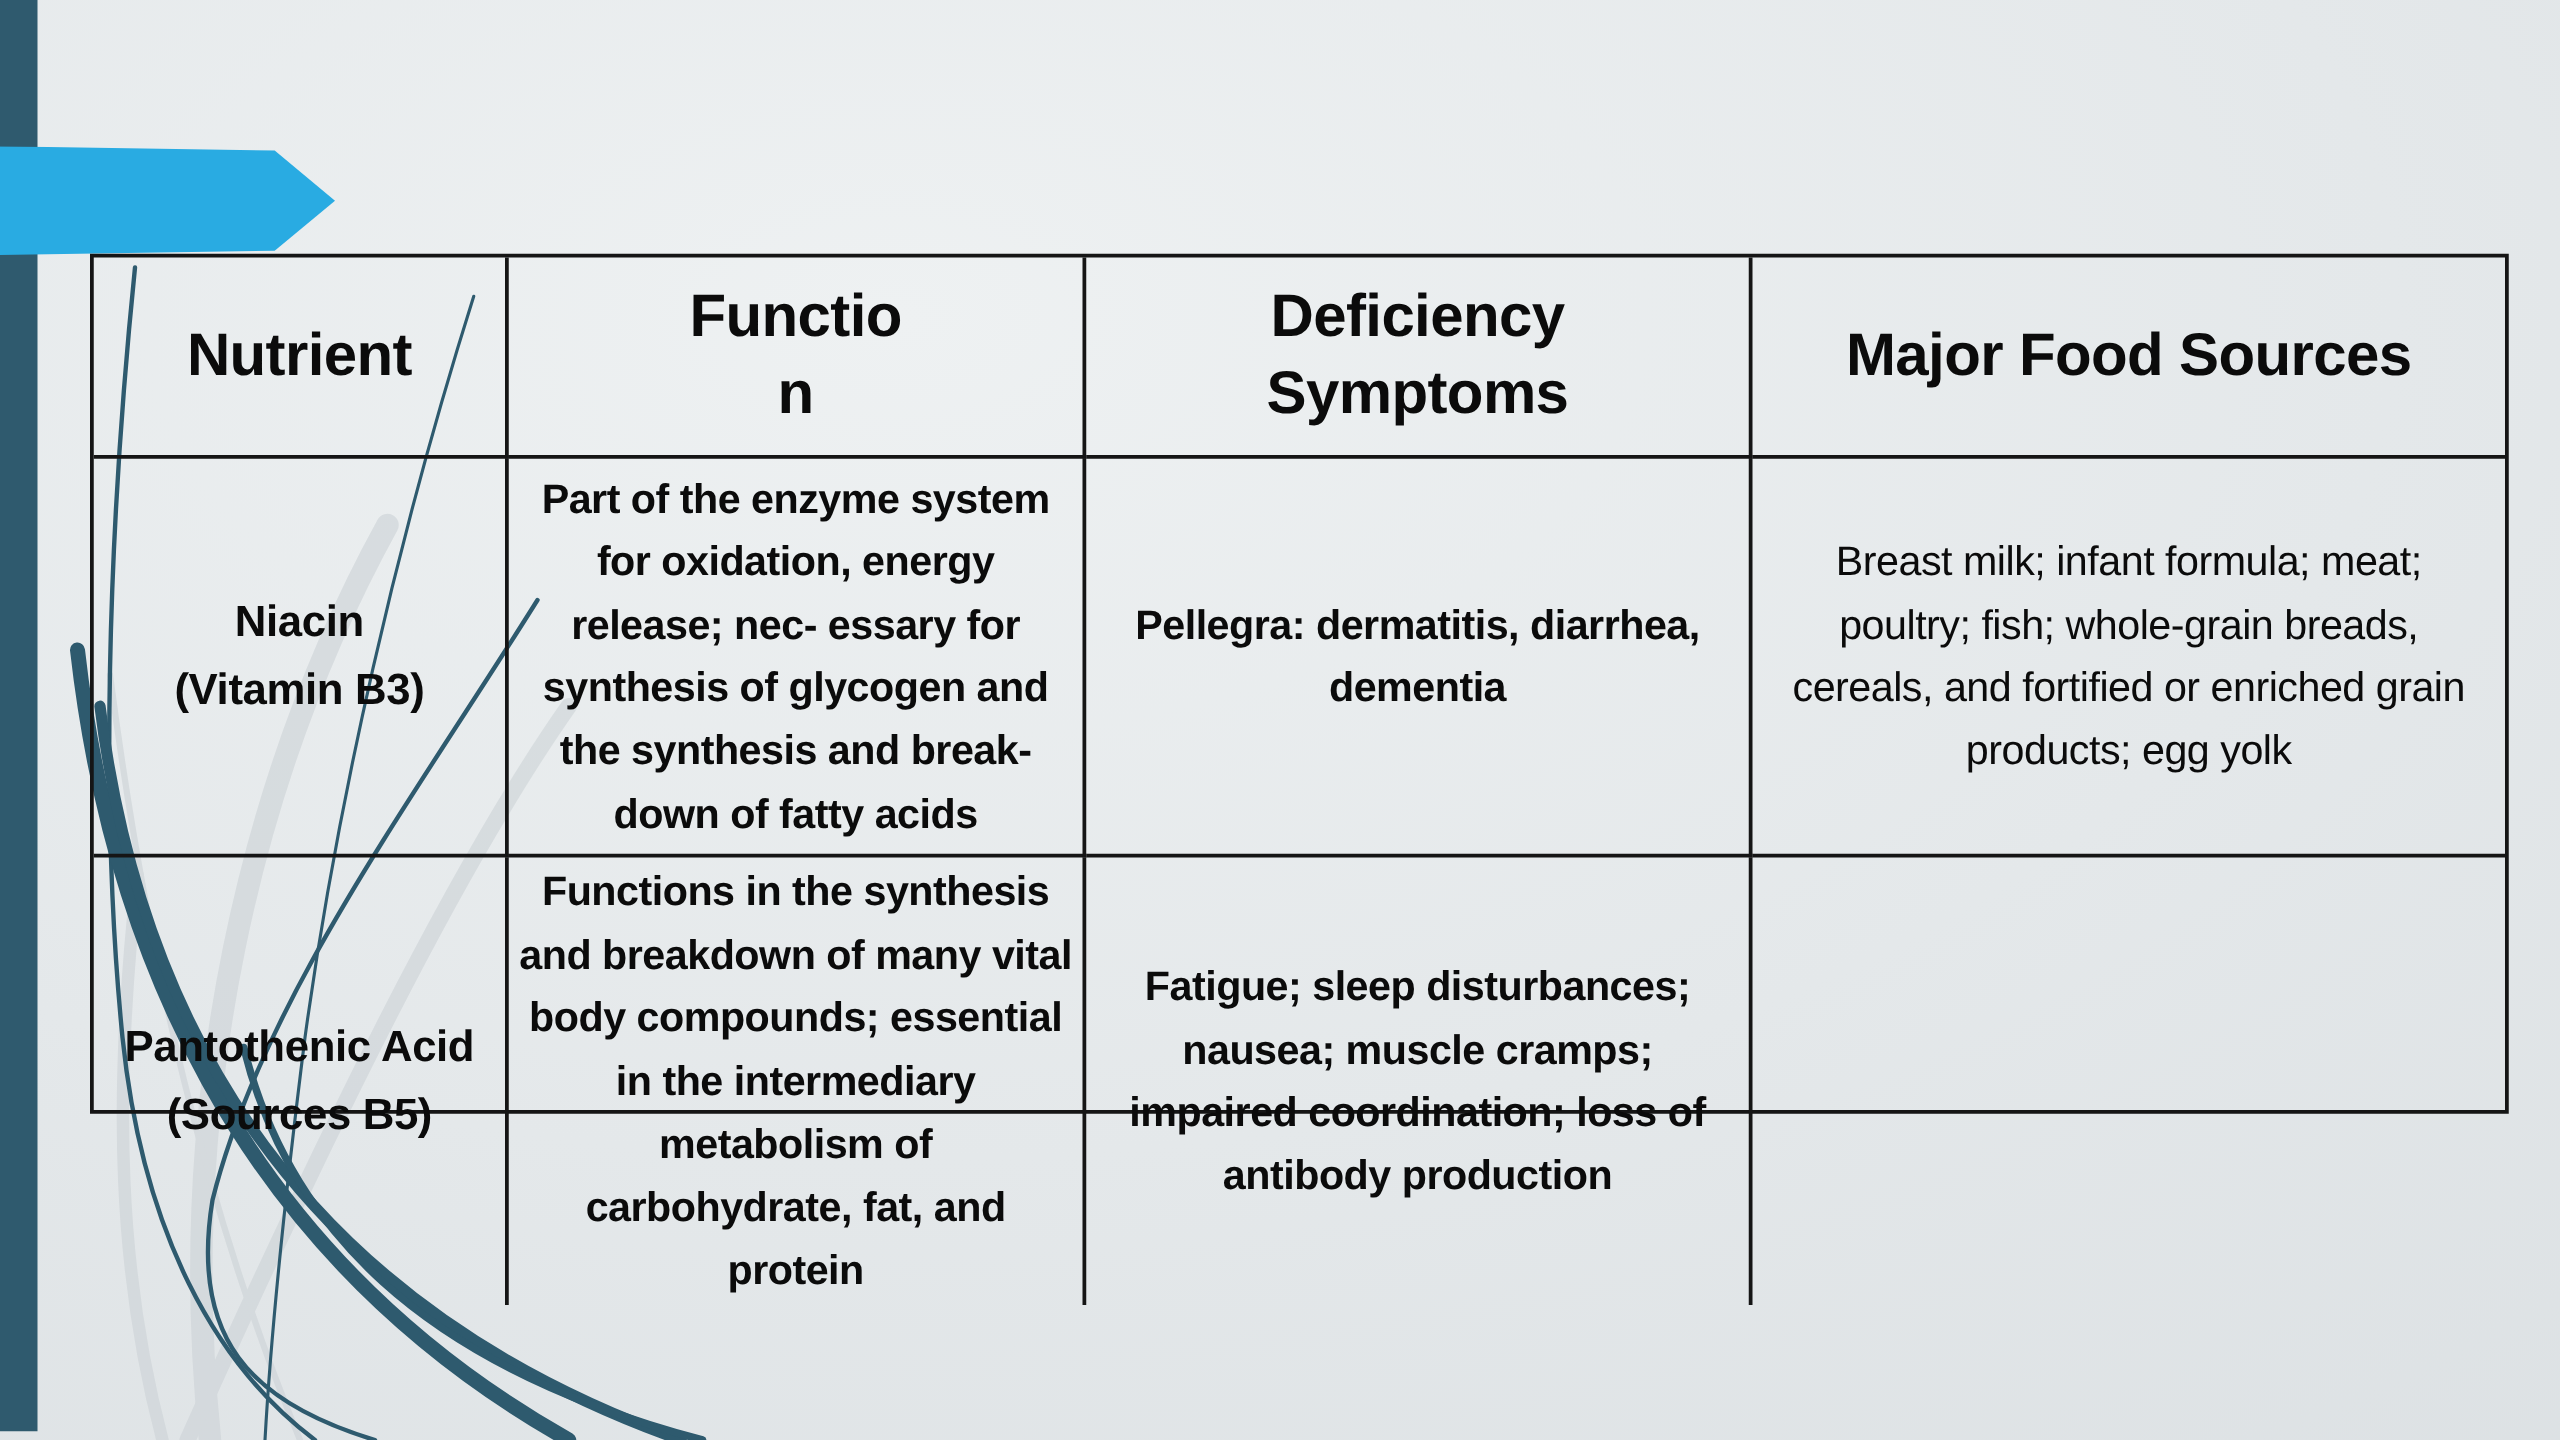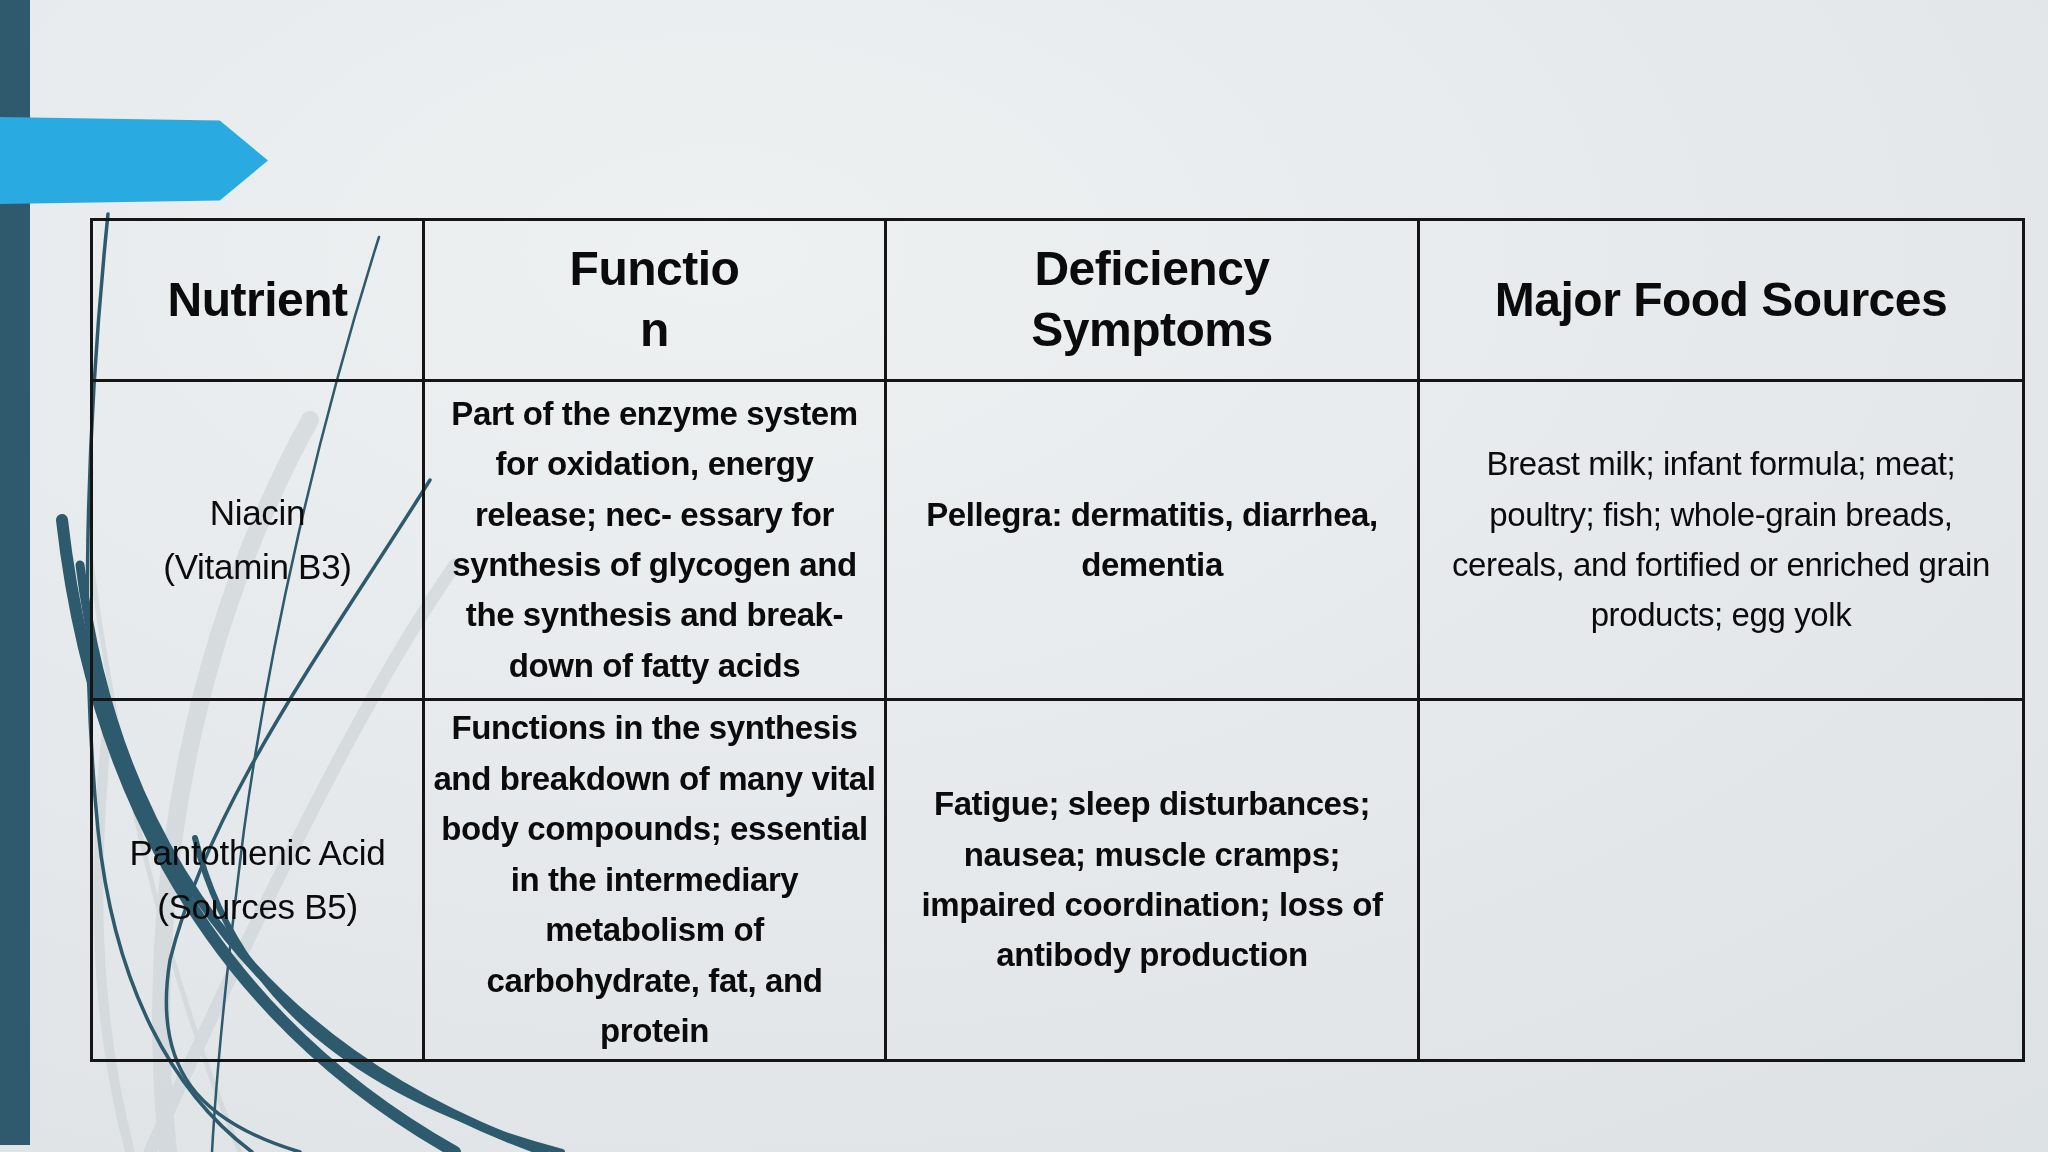--- a/index.html
+++ b/index.html
@@ -13,39 +13,38 @@
   }
   .sidebar-bar{
     position:absolute;left:0;top:0;width:30px;height:1145px;
   }
   .decor-svg{position:absolute;left:0;top:0;width:2048px;height:1152px;}
   .accent-arrow{
     position:absolute;left:0;top:117px;width:268px;height:87px;
     clip-path:polygon(0 0, 82% 4%, 100% 50%, 82% 96%, 0 100%);
   }
   .vitamin-table{
-    position:absolute;left:90px;top:203px;width:1935px;height:844px;
+    position:absolute;left:72px;top:203px;width:1935px;height:688px;
     box-sizing:border-box;border:3px solid #151515;
     display:grid;
     grid-template-columns:332px 462px 533px 602px;
     grid-template-rows:161px 319px 358px;
     background:transparent;
-    margin-top:15px;
   }
   .cell{
     box-sizing:border-box;
     display:flex;align-items:center;justify-content:center;
     text-align:center;white-space:pre-line;
     padding:4px 8px;
     overflow:hidden;
   }
   .cb{border-bottom:3px solid #151515;}
   .cr{border-right:3px solid #151515;font-weight:bold;}
   .header-cell{font-size:48px;font-weight:bold;line-height:1.27;letter-spacing:-0.5px;}
-  .nutrient-cell{font-size:35px;font-weight:normal;line-height:1.55;letter-spacing:-0.3px;}
+  .nutrient-cell{font-size:35px;font-weight:bold;line-height:1.55;letter-spacing:-0.3px;}
   .body-cell{font-size:33px;line-height:1.53;letter-spacing:-0.4px;}
 </style>
 </head>
 <body>
 
 <div class="slide">
 
   <div class="sidebar-bar" style="background-color: rgb(47, 90, 110);"></div>
 
   <svg class="decor-svg" viewBox="0 0 2048 1152">

